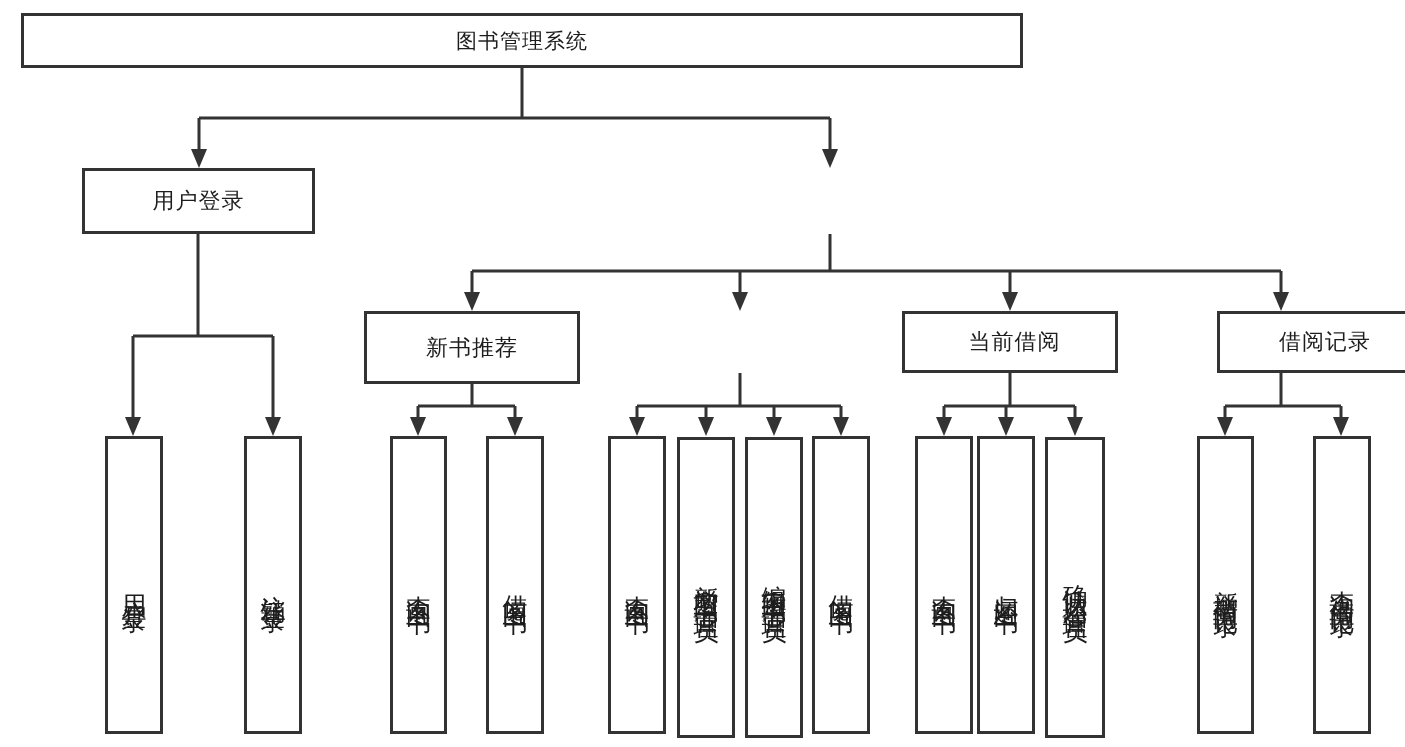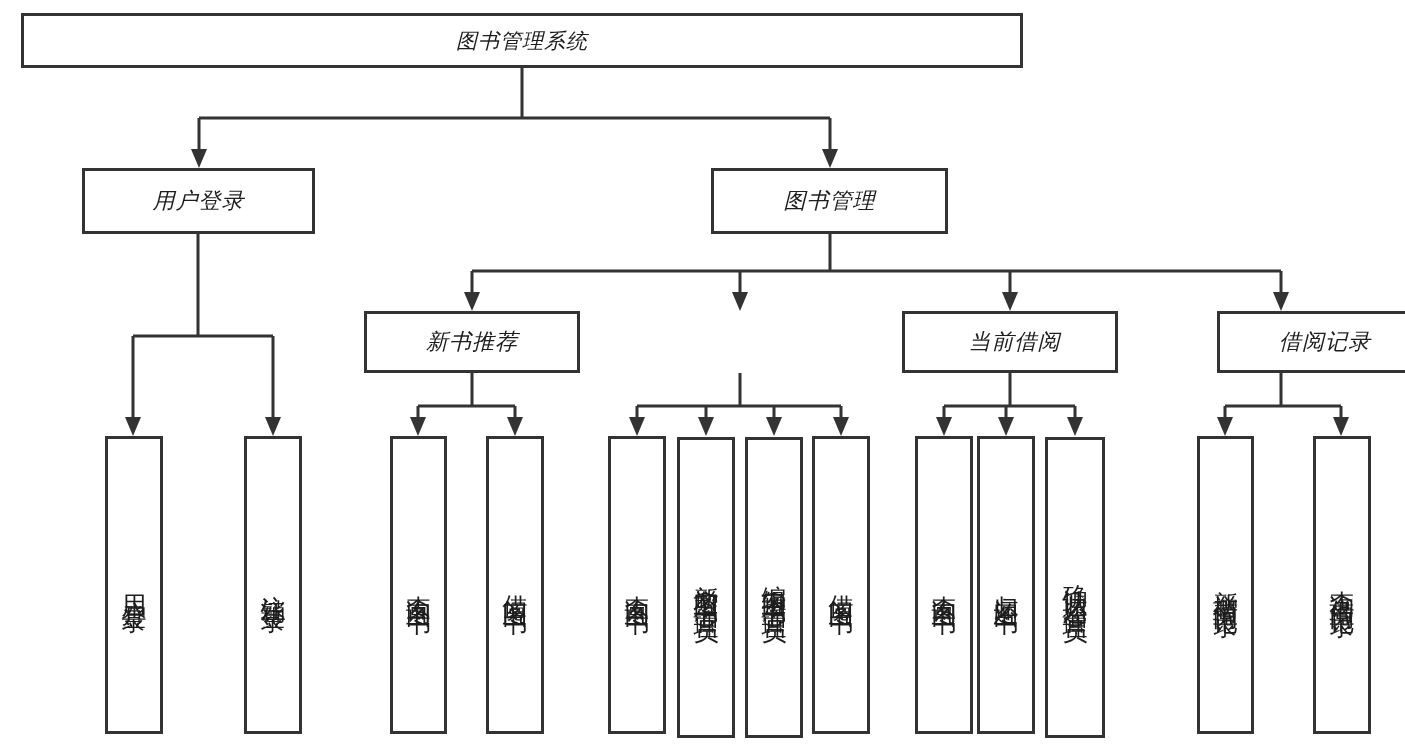--- a/index.html
+++ b/index.html
@@ -42,21 +42,20 @@
     background: var(--background);
     border: 3px solid var(--line);
     display: flex;
     align-items: center;
     justify-content: center;
   }
   .hbox {
     font-size: 22px;
     letter-spacing: 1px;
     white-space: nowrap;
-    font-style: italic;
   }
   .root-box { font-size: 21px; }
   .vbox .vlabel {
     writing-mode: vertical-rl;
     text-orientation: mixed;
     font-size: 25px;
     letter-spacing: 5px;
     line-height: 1;
     white-space: nowrap;
   }
@@ -113,25 +112,22 @@
     <polygon points="1333,417 1349,417 1341,436"></polygon>
   </svg>
 
   <div class="node hbox root-box" style="left:21px; top:13px; width:1002px; height:55px;">
     <span>图书管理系统</span>
   </div>
 
   <div class="node hbox" style="left:82px; top:168px; width:233px; height:66px;">
     <span>用户登录</span>
   </div>
-  <div class="node hbox" style="left:711px; top:168px; width:237px; height:66px;">
-    <span>图书管理</span>
-  </div>
 
-  <div class="node hbox" style="left:364px; top:311px; width:216px; height:62px;">
+  <div class="node hbox" style="left:364px; top:311px; width:216px; height:73px;">
     <span>新书推荐</span>
   </div>
   <div class="node hbox" style="left:902px; top:311px; width:216px; height:62px;padding-left:9px;">
     <span>当前借阅</span>
   </div>
   <div class="node hbox" style="left:1173px; top:311px; width:216px; height:62px;margin-left:44px;">
     <span>借阅记录</span>
   </div>
 
   <div class="node vbox" style="left:105px; top:436px; width:58px; height:298px;">

